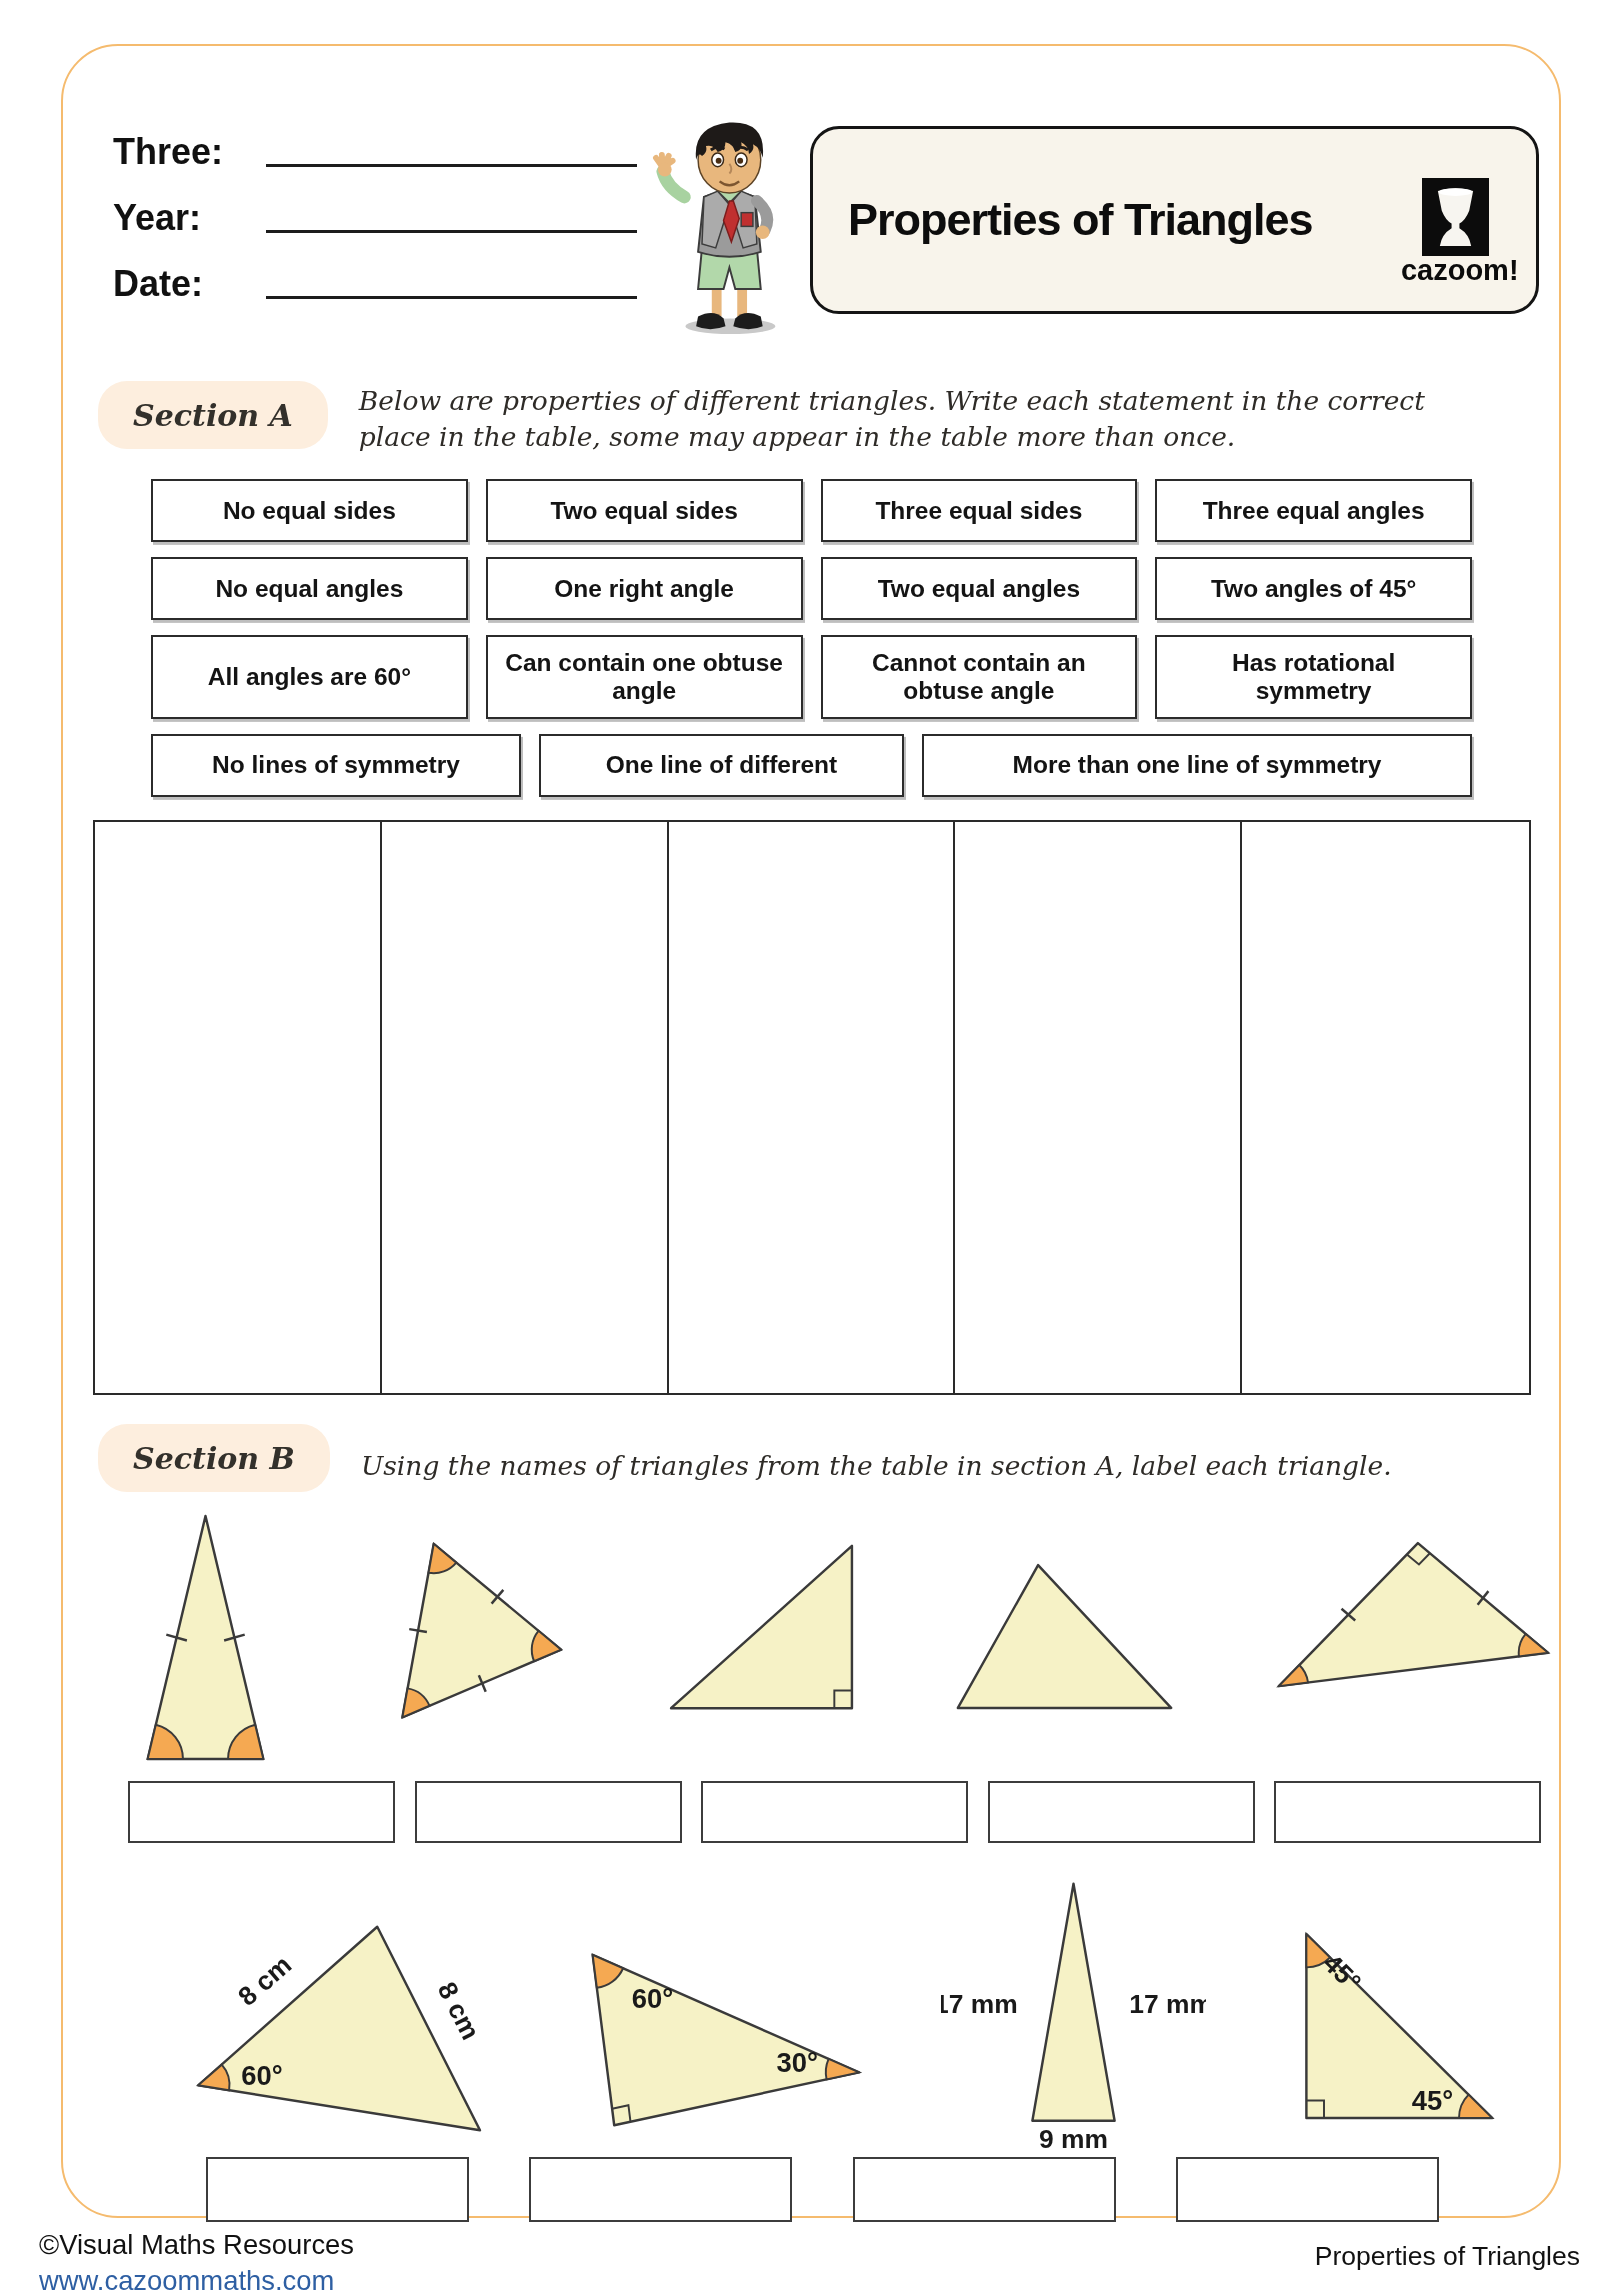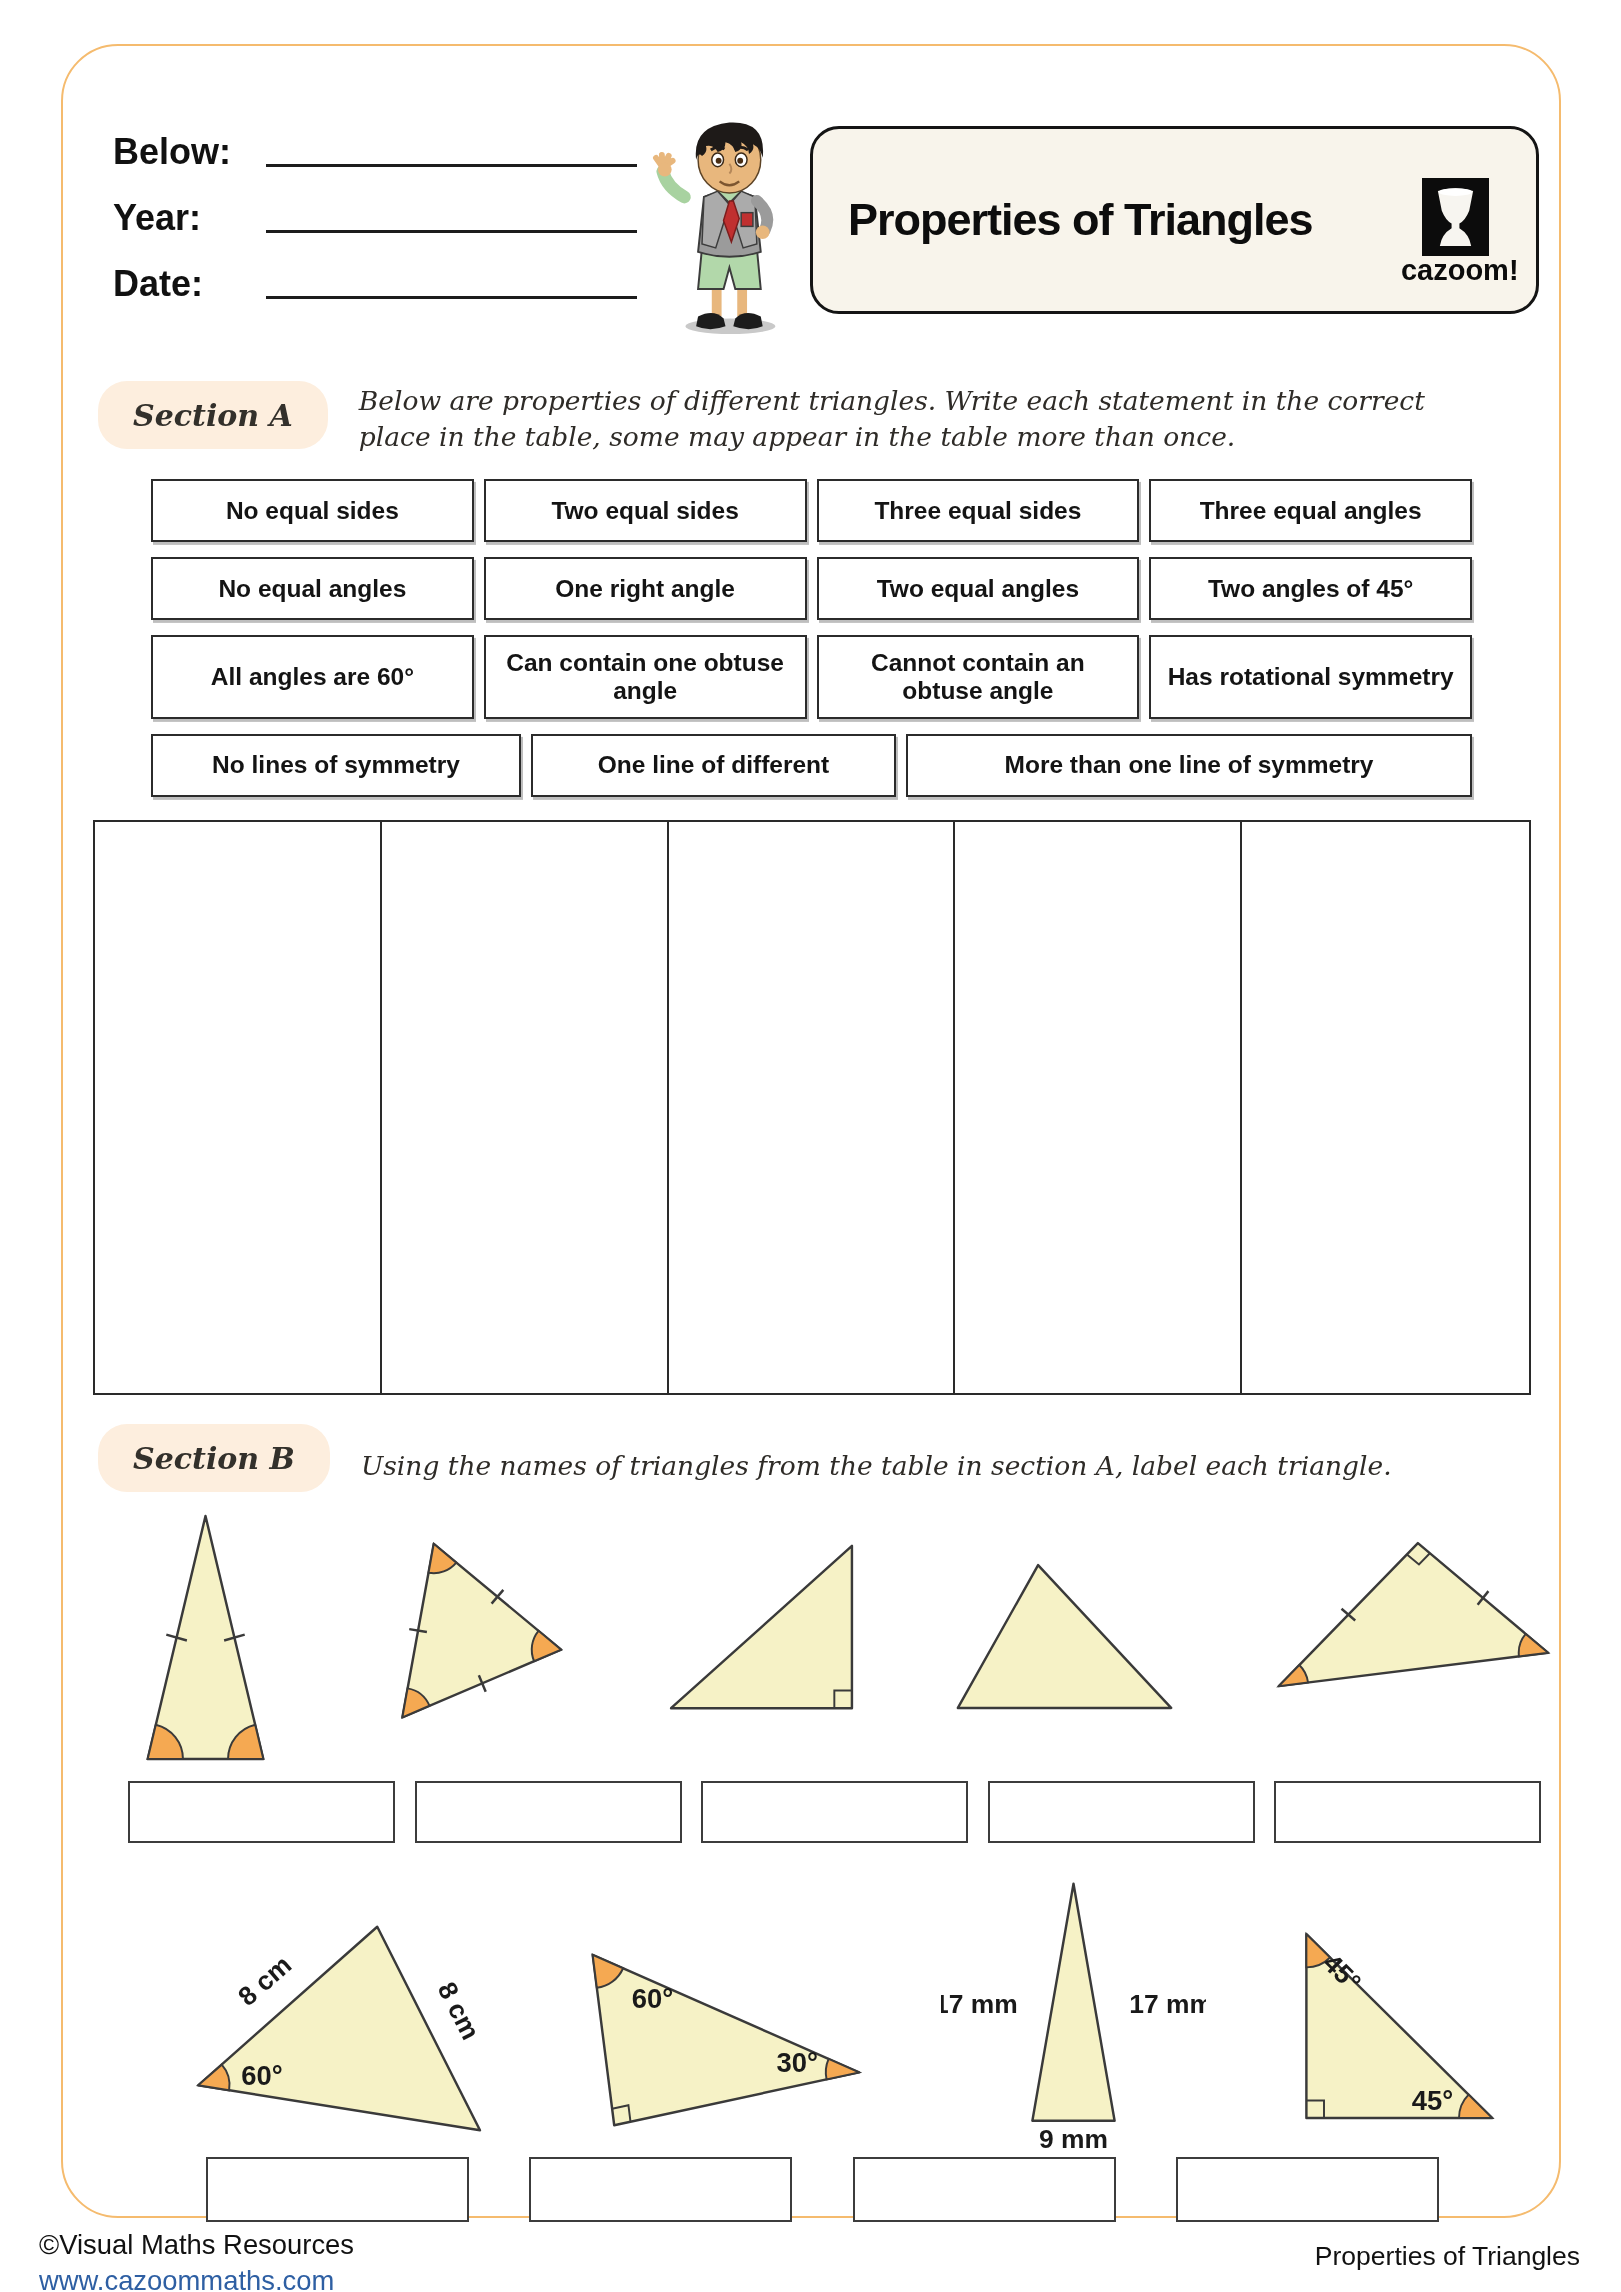--- a/index.html
+++ b/index.html
@@ -31,21 +31,21 @@
 
   
   .section-row { display:flex; align-items:center; padding-left:37px; }
   .pill { background:#fdeede; border-radius:29px; padding:16.7px 35px; font-family:"DejaVu Serif", serif;
           font-style:italic; font-weight:bold; font-size:30px; color:#33302b; white-space:nowrap; }
   .instruction { margin-left:31px; padding-top:6.9px; font-family:"DejaVu Serif", serif; font-style:italic;
                  font-size:26.5px; line-height:1.33; color:#2e2b27; max-width:1137px; }
 
   
   .statements { margin:25.5px 0 0 90px; width:1321px; }
-  .chip-row { display:grid; grid-template-columns:repeat(4,1fr); gap:10px; margin-bottom:14.7px; }
+  .chip-row { display:grid; grid-template-columns:repeat(4,1fr); gap:18px; margin-bottom:14.7px; }
   .chip-row.last { grid-template-columns:370px 365px 1fr;border-radius:6px; }
   .chip { background:#fff; border:2.9px solid #2b2b2b; box-shadow:2px 2.9px 0 rgba(110,110,110,.45);
           min-height:63px; display:flex; align-items:center; justify-content:center;
           font-weight:bold; font-size:24.5px; color:#141414; text-align:center; padding:3.9px 13.7px;
           line-height:1.15; }
   .chip.tall { min-height:84px; }
 
   
   .prop-table { margin:23.5px 0 0 32px; width:1438px; border:2.9px solid #2a2a2a; }
   .t-head { display:grid; grid-template-columns:repeat(5,1fr); background:#f2ecae; }
@@ -81,21 +81,21 @@
 <body>
 
 <div class="sheet">
   <div class="frame"></div>
 
   <div class="content">
 
     <div class="header-row">
       <div class="fields">
         <div class="field-row">
-          <span class="field-label">Below:</span>
+          <span class="field-label">Three:</span>
           <span class="field-line"></span>
         </div>
         <div class="field-row">
           <span class="field-label">Year:</span>
           <span class="field-line"></span>
         </div>
         <div class="field-row">
           <span class="field-label">Date:</span>
           <span class="field-line"></span>
         </div>

